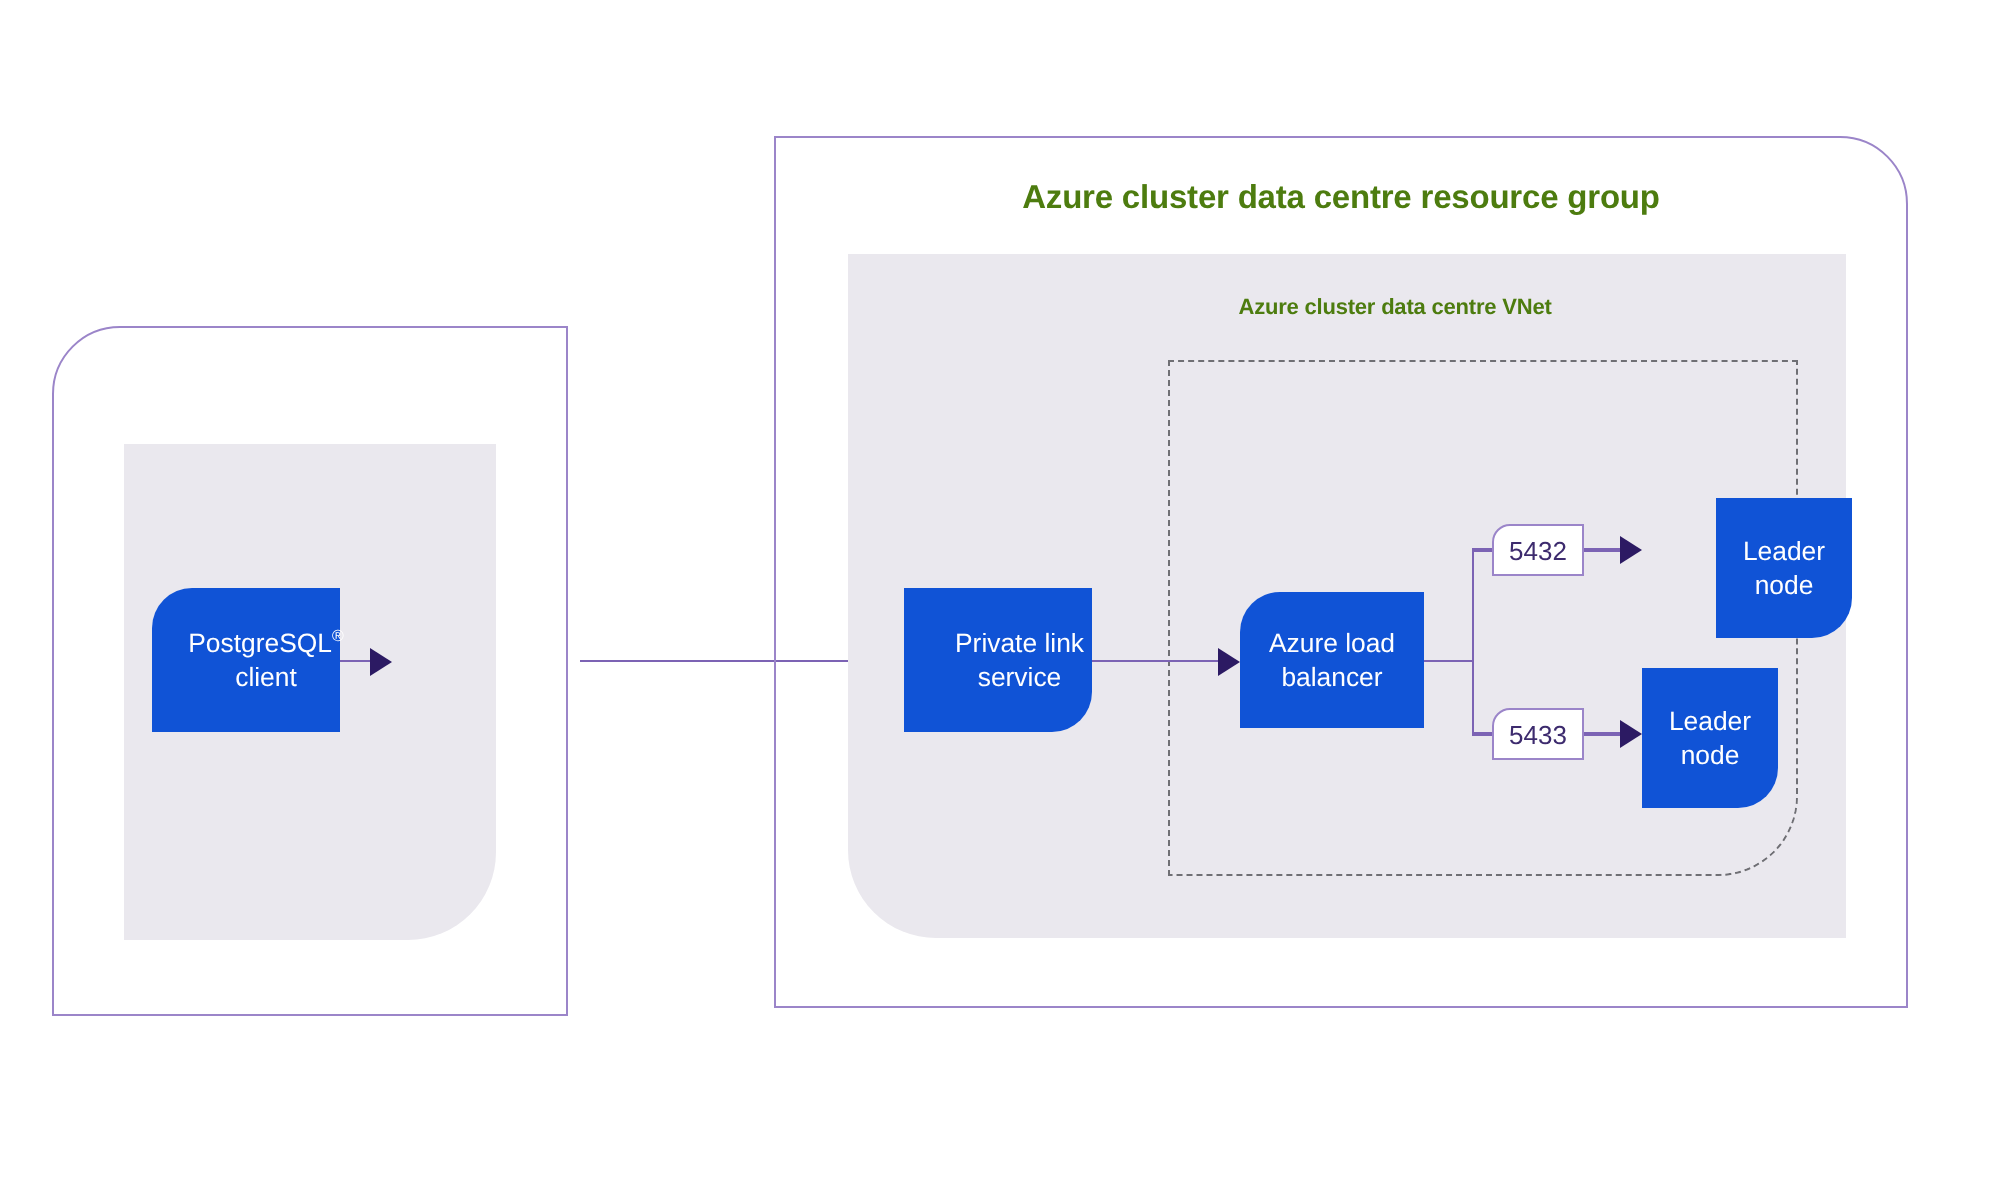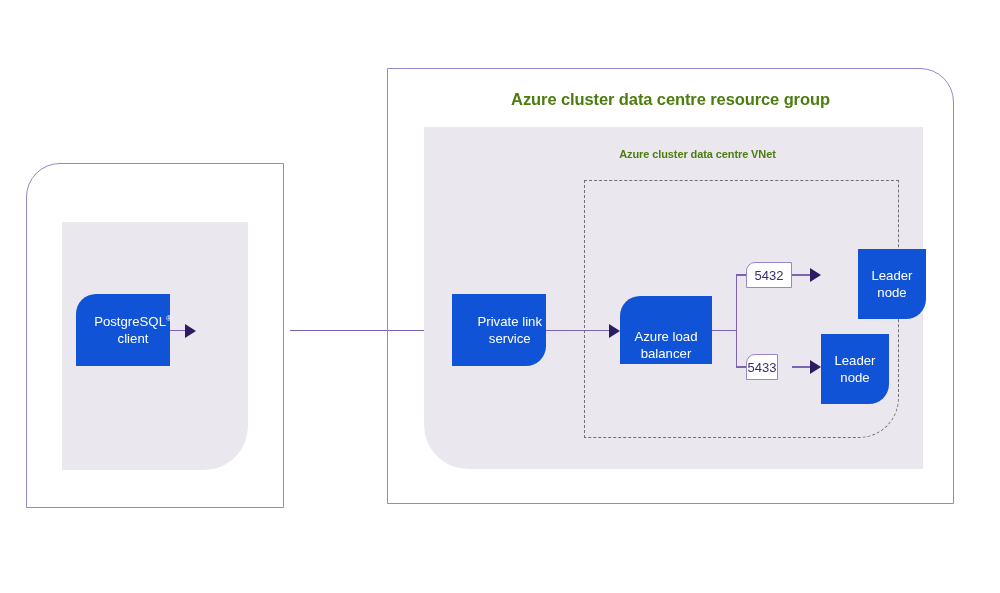--- a/index.html
+++ b/index.html
@@ -123,21 +123,21 @@
     box-sizing: border-box;
     padding: 2px 4px;
   }
   .node .node-label { display: block; }
   .round-tl { border-radius: 20px 0 0 0; }
   .round-br { border-radius: 0 0 20px 0; }
 
   #node-postgres-client { left: 76px;  top: 294px; width: 94px;  height: 72px; padding-left: 24px; }
   #node-private-endpoint { left: 196px; top: 294px; width: 94px;  height: 72px; }
   #node-private-link-service { left: 452px; top: 294px; width: 94px; height: 72px; justify-content: flex-end; }
-  #node-load-balancer { left: 620px; top: 296px; width: 92px; height: 68px; align-items: flex-end; }
+  #node-load-balancer { left: 620px; top: 296px; width: 92px; height: 68px; }
   #node-leader { left: 858px; top: 249px; width: 68px; height: 70px; }
   #node-replica { left: 821px; top: 334px; width: 68px; height: 70px; }
 
   .reg-mark {
     font-size: 8px;
     vertical-align: super;
     line-height: 0;
   }
 
   
@@ -147,21 +147,21 @@
     border: 1.5px solid #9b85c9;
     border-radius: 9px 0 0 0;
     color: #3d2b6e;
     font-size: 13px;
     display: flex;
     align-items: center;
     justify-content: center;
     box-sizing: border-box;
   }
   #port-chip-5432 { left: 746px; top: 262px; width: 46px; height: 26px; }
-  #port-chip-5433 { left: 746px; top: 354px; width: 32px; height: 26px; }
+  #port-chip-5433 { left: 746px; top: 354px; width: 46px; height: 26px; }
 
   
   .conn-line {
     position: absolute;
     background: #7c63b4;
   }
   .h-line { height: 1.6px; }
   .v-line { width: 1.6px; }
 
   .arrow-head {

